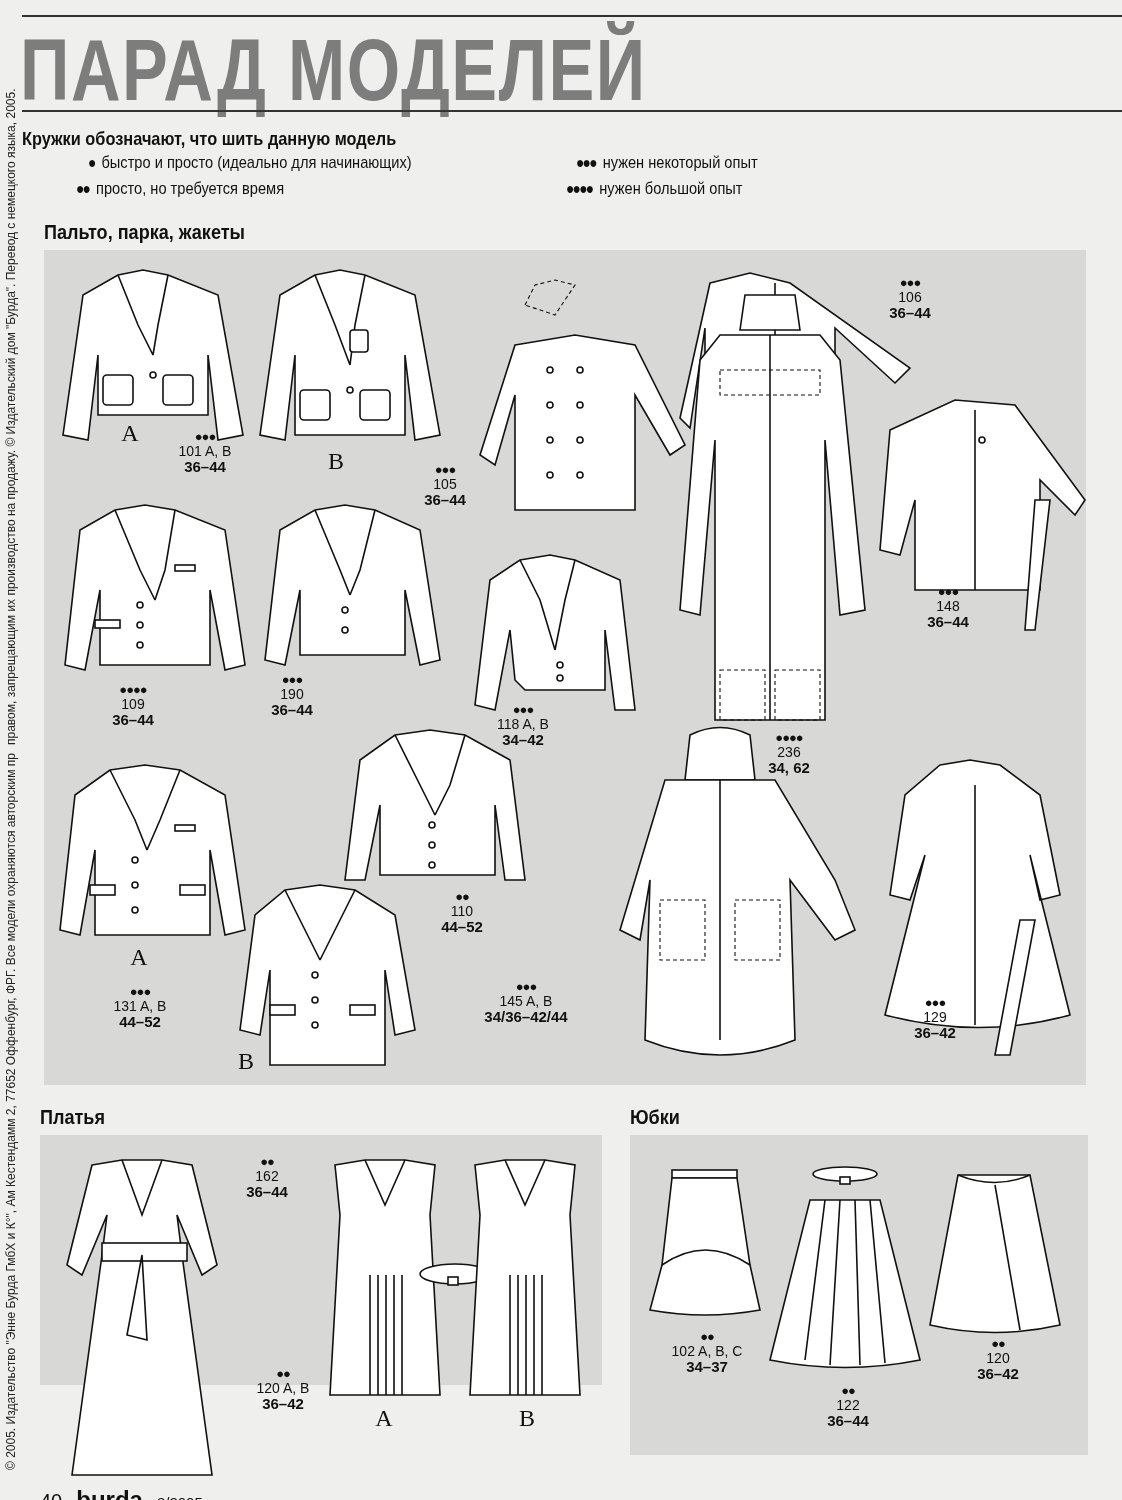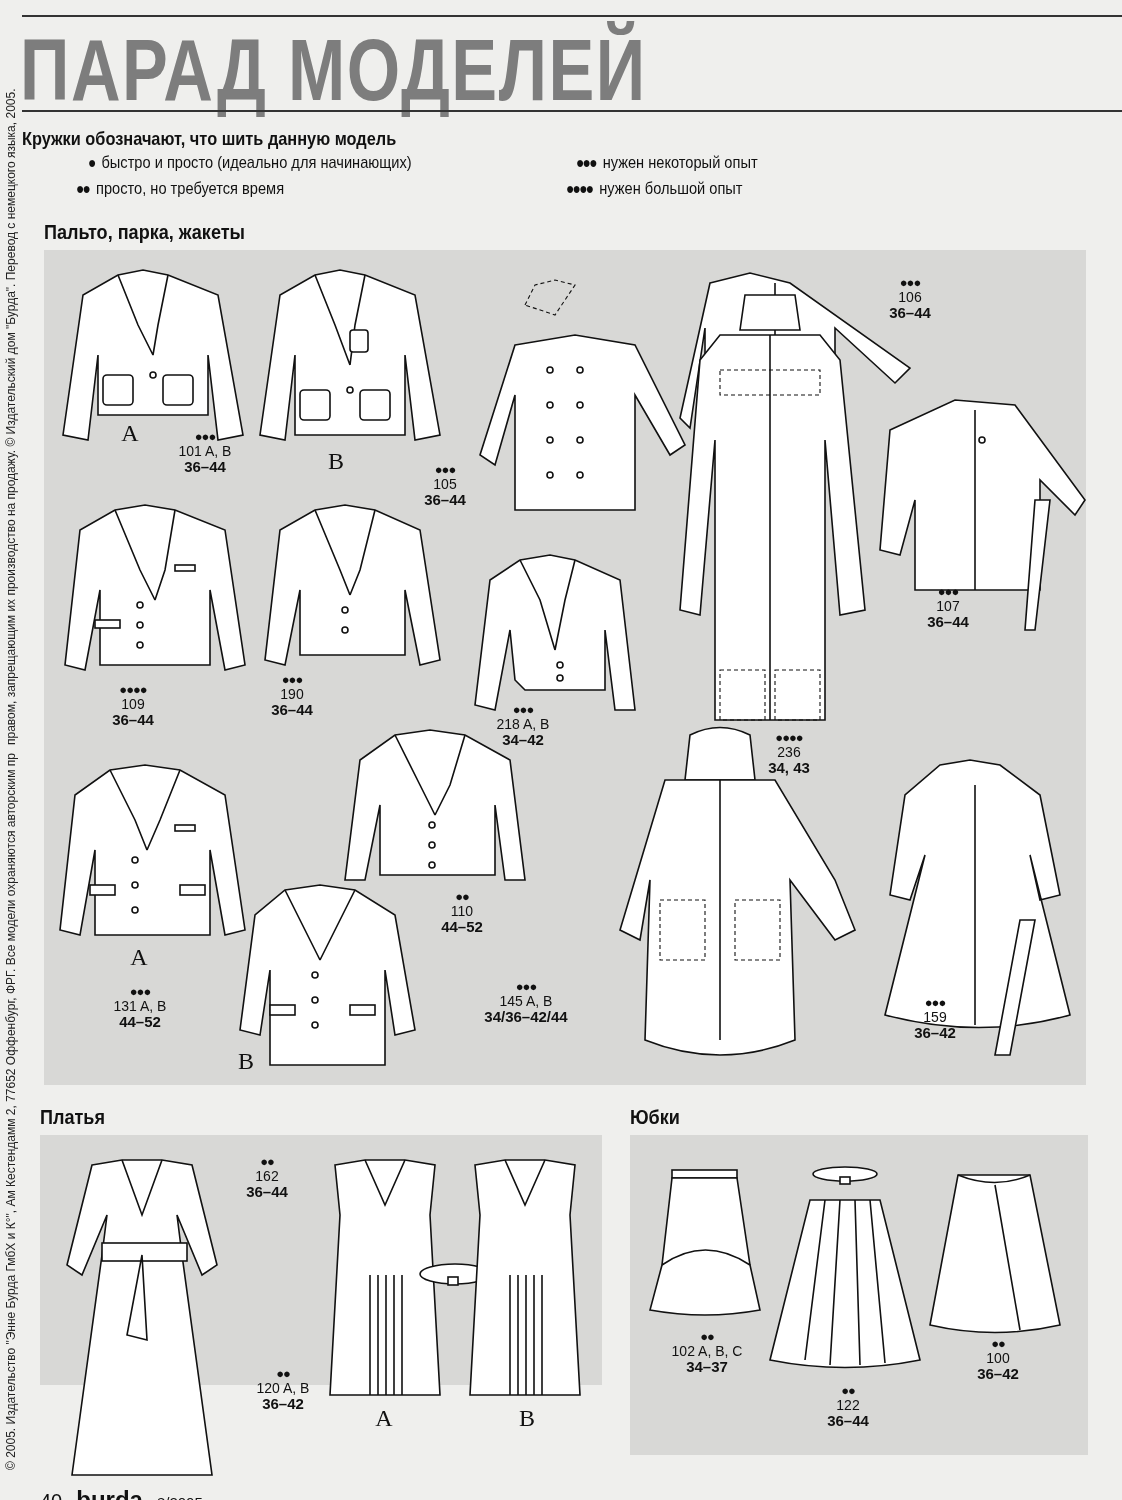--- a/index.html
+++ b/index.html
@@ -180,61 +180,61 @@
   <span class="n">105</span>
   <span class="s">36–44</span>
 </div>
 <div class="label" style="left:910px; top:276px;">
   <span class="d">●●●</span>
   <span class="n">106</span>
   <span class="s">36–44</span>
 </div>
 <div class="label" style="left:948px; top:585px;">
   <span class="d">●●●</span>
-  <span class="n">107</span>
+  <span class="n">148</span>
   <span class="s">36–44</span>
 </div>
 <div class="label" style="left:133px; top:683px;">
   <span class="d">●●●●</span>
   <span class="n">109</span>
   <span class="s">36–44</span>
 </div>
 <div class="label" style="left:292px; top:673px;">
   <span class="d">●●●</span>
   <span class="n">190</span>
   <span class="s">36–44</span>
 </div>
 <div class="label" style="left:523px; top:703px;">
   <span class="d">●●●</span>
-  <span class="n">218 A, B</span>
+  <span class="n">118 A, B</span>
   <span class="s">34–42</span>
 </div>
 <div class="label" style="left:789px; top:731px;">
   <span class="d">●●●●</span>
   <span class="n">236</span>
-  <span class="s">34, 43</span>
+  <span class="s">34, 62</span>
 </div>
 <div class="label" style="left:462px; top:890px;">
   <span class="d">●●</span>
   <span class="n">110</span>
   <span class="s">44–52</span>
 </div>
 <div class="label" style="left:140px; top:985px;">
   <span class="d">●●●</span>
   <span class="n">131 A, B</span>
   <span class="s">44–52</span>
 </div>
 <div class="label" style="left:526px; top:980px;">
   <span class="d">●●●</span>
   <span class="n">145 A, B</span>
   <span class="s">34/36–42/44</span>
 </div>
 <div class="label" style="left:935px; top:996px;">
   <span class="d">●●●</span>
-  <span class="n">159</span>
+  <span class="n">129</span>
   <span class="s">36–42</span>
 </div>
 
 <div class="variant" style="left:130px; top:420px;">A</div>
 <div class="variant" style="left:336px; top:448px;">B</div>
 <div class="variant" style="left:139px; top:944px;">A</div>
 <div class="variant" style="left:246px; top:1048px;">B</div>
 
 <div class="section-title" style="left:40px; top:1105px;">Платья</div>
 <div class="panel" style="left:40px; top:1135px; width:562px; height:250px;"></div>
@@ -299,19 +299,19 @@
   <span class="n">102 A, B, C</span>
   <span class="s">34–37</span>
 </div>
 <div class="label" style="left:848px; top:1384px;">
   <span class="d">●●</span>
   <span class="n">122</span>
   <span class="s">36–44</span>
 </div>
 <div class="label" style="left:998px; top:1337px;">
   <span class="d">●●</span>
-  <span class="n">100</span>
+  <span class="n">120</span>
   <span class="s">36–42</span>
 </div>
 
 <div class="footer">
   <span>40</span><span class="brand">burda</span><span class="issue">8/2005</span>
 </div>
 
 </body></html>

